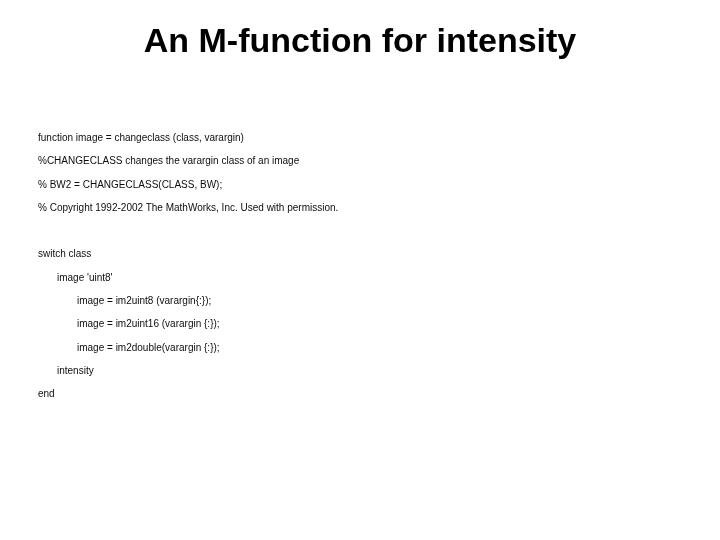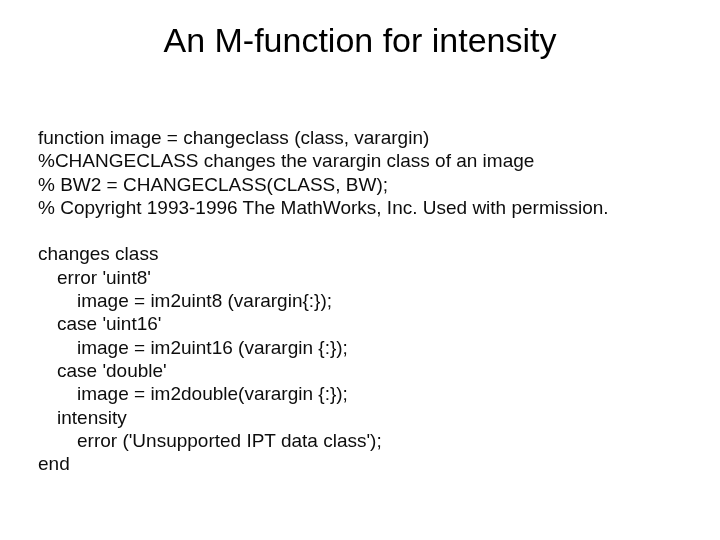--- a/index.html
+++ b/index.html
@@ -21,21 +21,21 @@
   }
   .slide-title {
     position: absolute;
     left: 0;
     top: 18px;
     width: 720px;
     text-align: center;
     font-size: 34px;
     line-height: 45px;
     color: #000000;
-    font-weight: normal;
+    font-weight: bold;
     letter-spacing: 0px;
   }
   .title-line {
     display: block;
     white-space: pre;
   }
   .code-body {
     position: absolute;
     left: 38px;
     top: 126px;
@@ -43,21 +43,21 @@
     color: #0d0d0d;
     font-size: 14px;
     line-height: 23.3px;
   }
   .code-block {
     display: block;
   }
   .code-line {
     display: block;
     white-space: pre;
-    font-size: 19px;
+    font-size: 10px;
     line-height: 23.3px;
     color: #0d0d0d;
   }
   .spacer-line {
     display: block;
     height: 23.3px;
     line-height: 23.3px;
   }
   .ind-0 { padding-left: 0px; }
   .ind-1 { padding-left: 19px; }
@@ -71,33 +71,30 @@
   <div class="slide-title">
     <span class="title-line">An M-function for intensity</span>
   </div>
 
   <div class="code-body">
 
     <div class="code-block">
       <span class="code-line ind-0">function image = changeclass (class, varargin)</span>
       <span class="code-line ind-0">%CHANGECLASS changes the varargin class of an image</span>
       <span class="code-line ind-0">% BW2 = CHANGECLASS(CLASS, BW);</span>
-      <span class="code-line ind-0">% Copyright 1993-1996 The MathWorks, Inc. Used with permission.</span>
+      <span class="code-line ind-0">% Copyright 1992-2002 The MathWorks, Inc. Used with permission.</span>
     </div>
 
     <span class="spacer-line"></span>
 
     <div class="code-block">
-      <span class="code-line ind-0">changes class</span>
-      <span class="code-line ind-1">error 'uint8'</span>
+      <span class="code-line ind-0">switch class</span>
+      <span class="code-line ind-1">image 'uint8'</span>
       <span class="code-line ind-2">image = im2uint8 (varargin{:});</span>
-      <span class="code-line ind-1">case 'uint16'</span>
       <span class="code-line ind-2">image = im2uint16 (varargin {:});</span>
-      <span class="code-line ind-1">case 'double'</span>
       <span class="code-line ind-2">image = im2double(varargin {:});</span>
       <span class="code-line ind-1">intensity</span>
-      <span class="code-line ind-2">error ('Unsupported IPT data class');</span>
       <span class="code-line ind-0">end</span>
     </div>
 
   </div>
 
 </div>
 
 </body></html>

